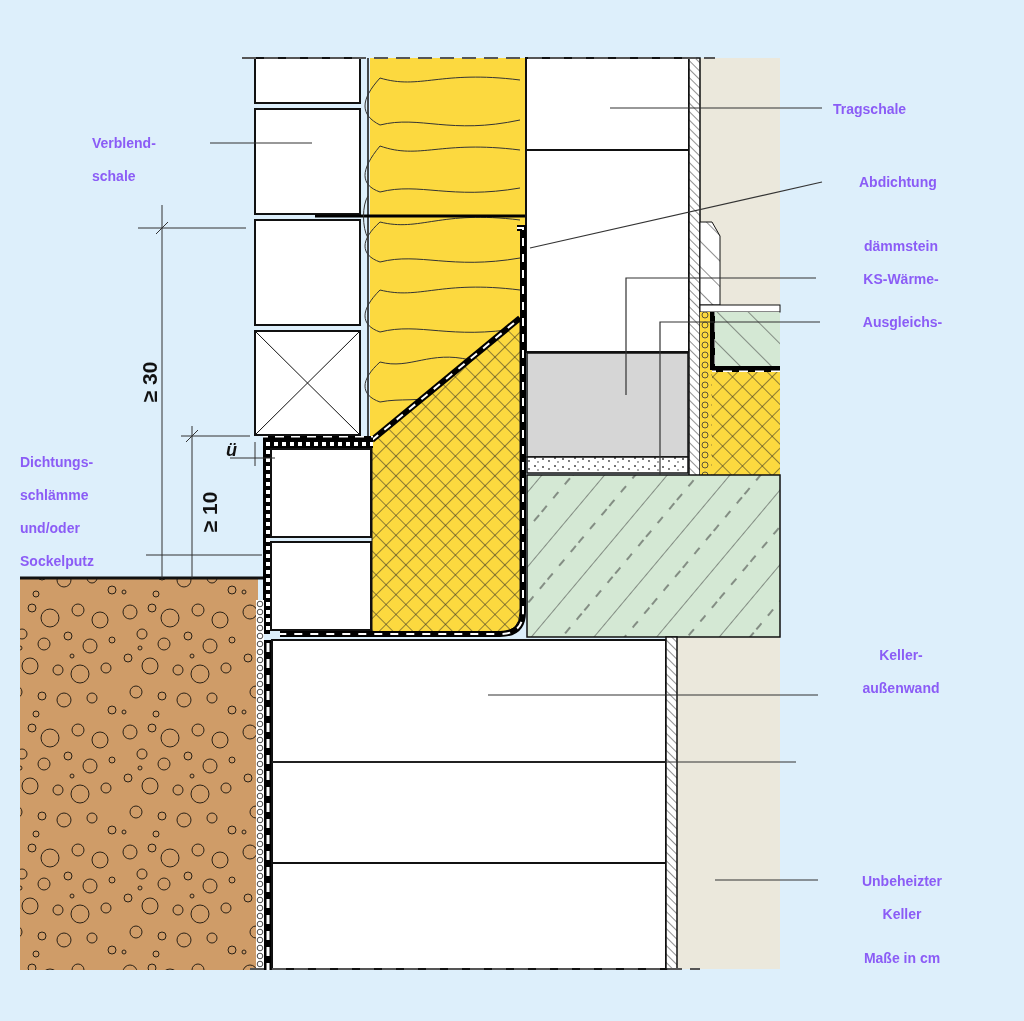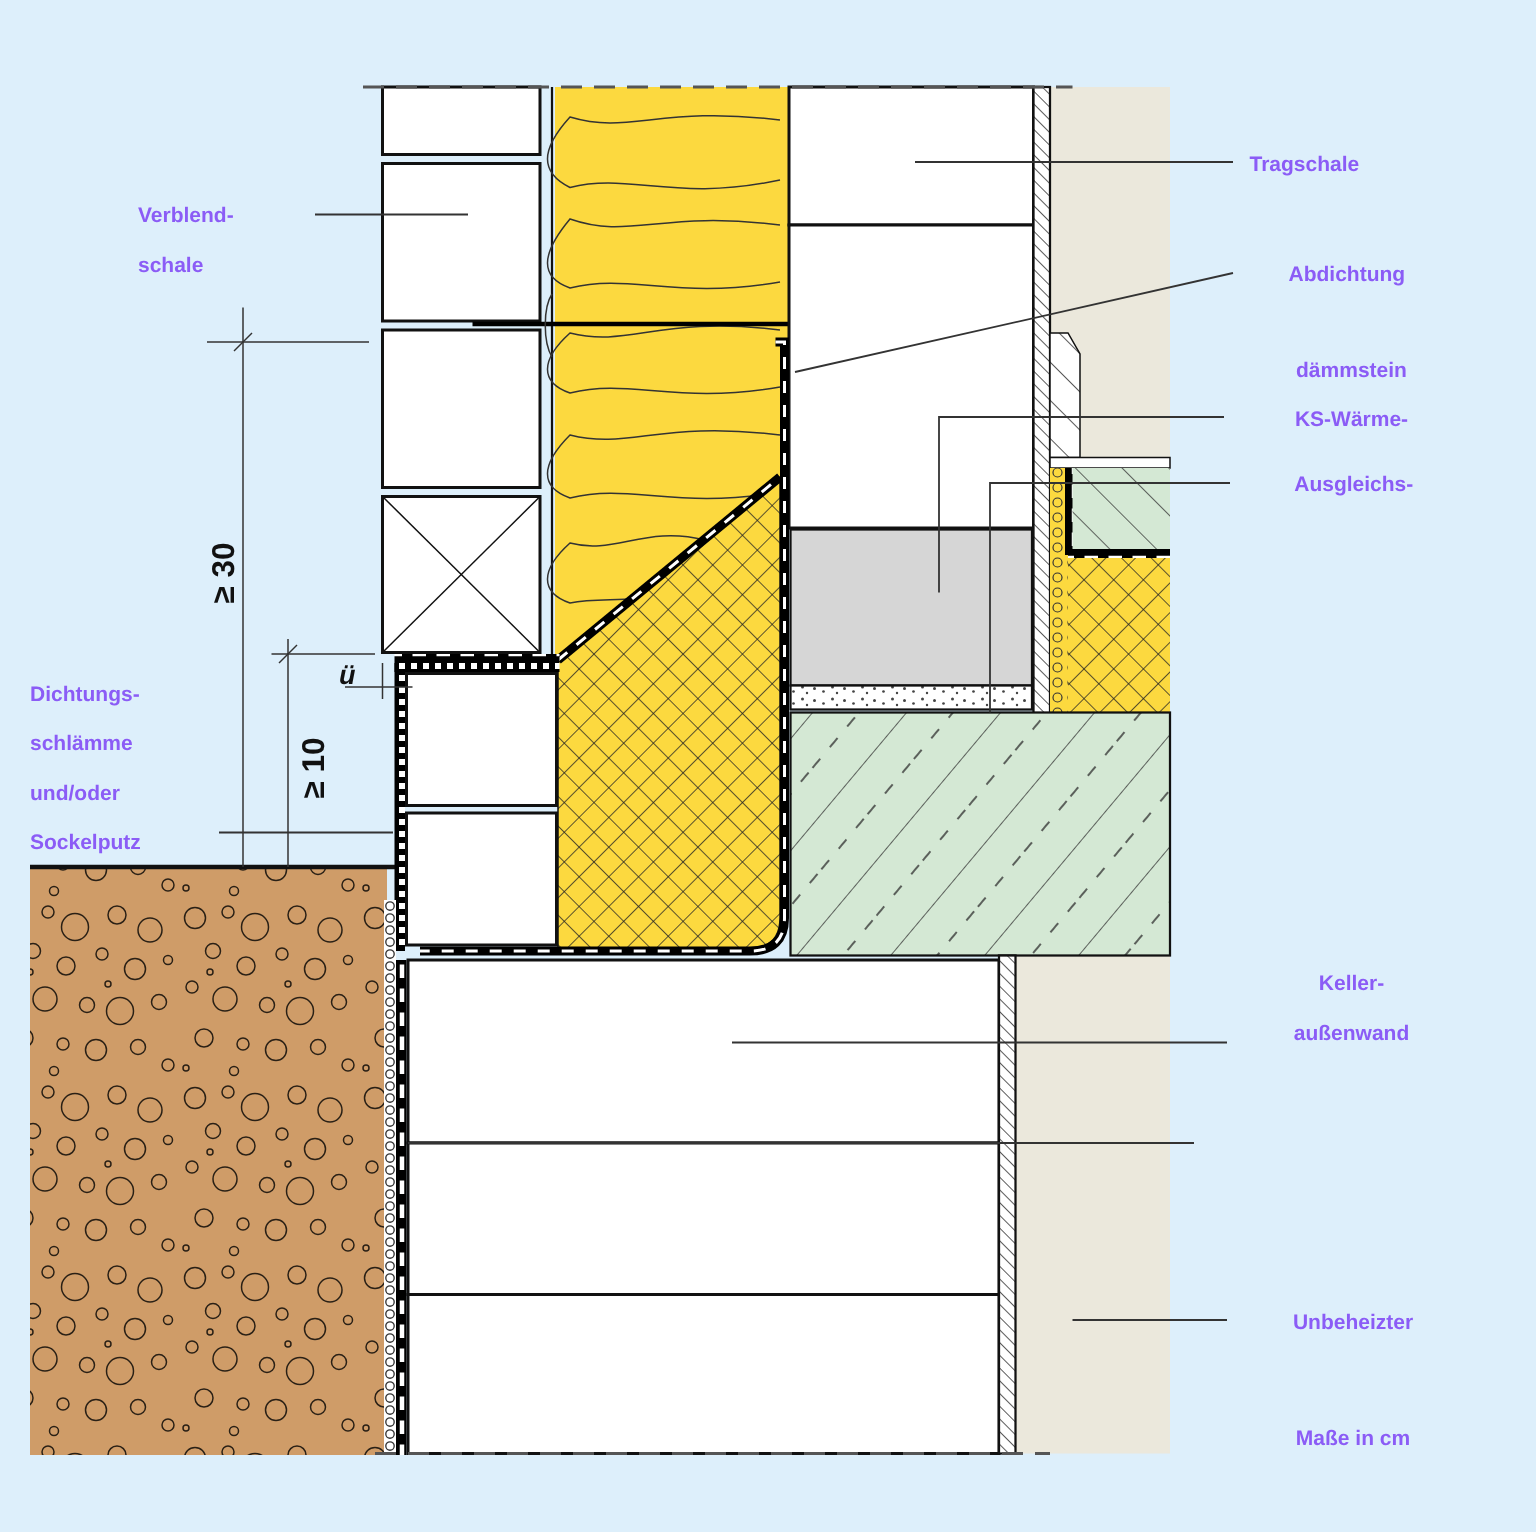--- a/index.html
+++ b/index.html
@@ -242,18 +242,19 @@
   <span>Sockelputz</span>
 </div>
 <div class="label center" style="left:826px; top:639px; width:150px;">
   <span>Keller-</span>
   <span>außenwand</span>
 </div>
 <div class="label center" style="left:800px; top:745px; width:205px;">
 </div>
 <div class="label center" style="left:822px; top:865px; width:160px;">
   <span>Unbeheizter</span>
+  <span>Keller</span>
 </div>
 <div class="label center" style="left:822px; top:942px; width:160px;">Maße in cm</div>
 
 <div class="dim" style="left:120px; top:370px; width:60px; text-align:center;">≥ 30</div>
 <div class="dim" style="left:180px; top:500px; width:60px; text-align:center;">≥ 10</div>
 <div class="uemark" style="left:226px; top:440px;">ü</div>
 
 </body></html>

